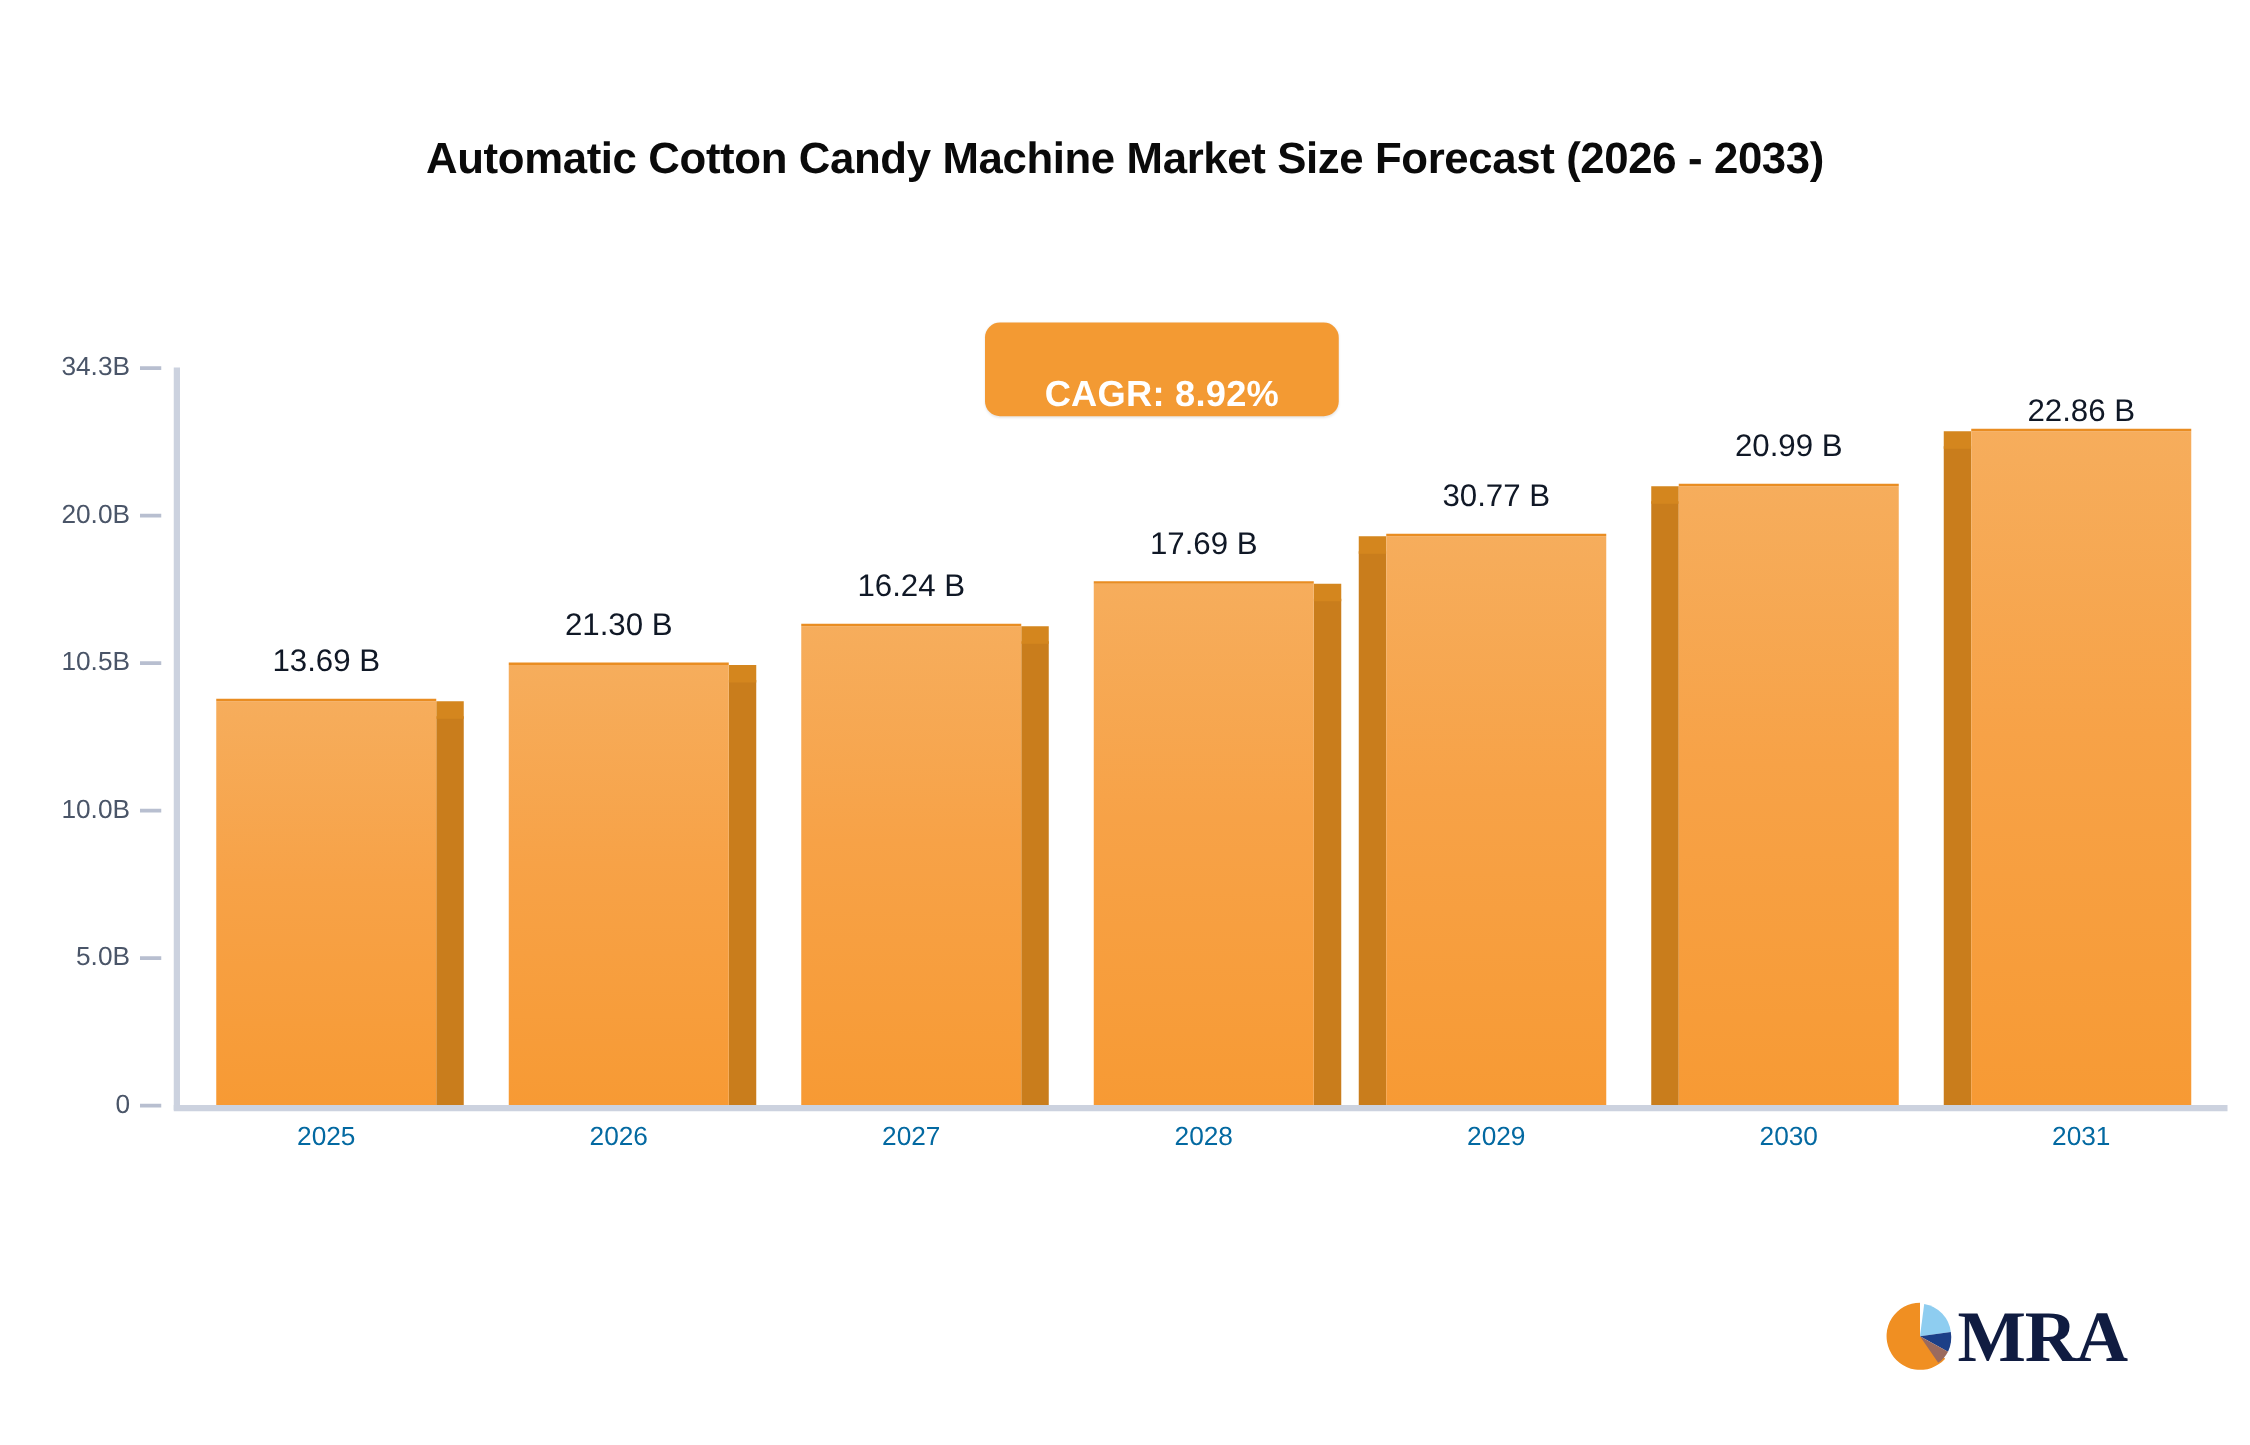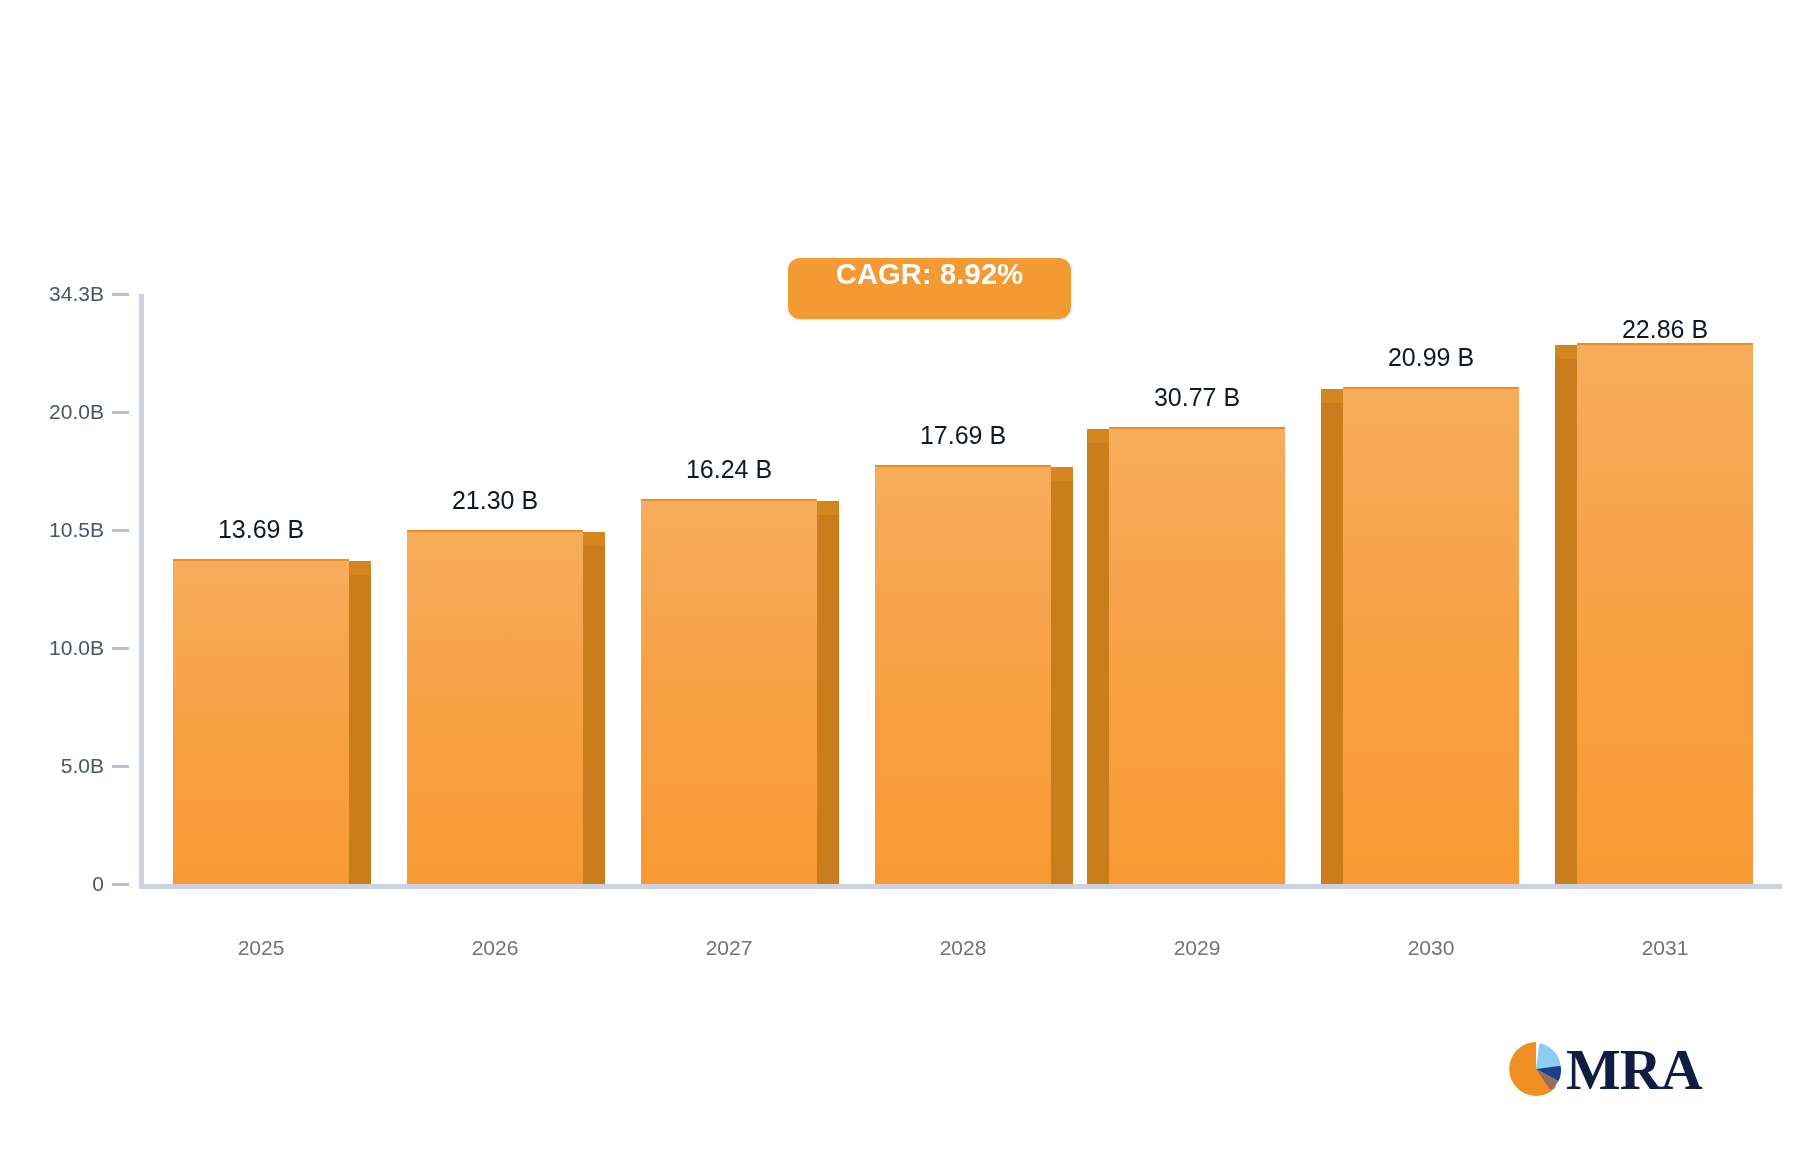--- a/index.html
+++ b/index.html
@@ -40,25 +40,25 @@
     color: #3c4a60;
     line-height: 1.1;
   }
 
   
   #cagr-badge {
     position: absolute;
     left: 788px;
     top: 258px;
     width: 283px;
-    height: 61px;
+    height: 75px;
     border-radius: 12px;
     background: #f39a33;
     display: flex;
-    align-items: flex-start;
+    align-items: flex-end;
     justify-content: center;
     box-shadow: 0 1px 2px rgba(0,0,0,0.10);
   }
   #cagr-badge .badge-text {
     color: #ffffff;
     font-size: 29px;
     font-weight: bold;
     letter-spacing: 0.2px;
   }
 
@@ -141,22 +141,22 @@
     text-align: center;
     font-size: 25px;
     color: #101826;
     white-space: nowrap;
   }
   .x-label {
     position: absolute;
     width: 240px;
     text-align: center;
     font-size: 21px;
-    color: #737373;
-    top: 936px;
+    color: #0369a1;
+    top: 898px;
   }
 
   
   #brand-logo {
     position: absolute;
     left: 1508px;
     top: 1041px;
     display: flex;
     align-items: flex-start;
     gap: 2px;
@@ -172,20 +172,21 @@
     font-weight: bold;
     color: #101c41;
     letter-spacing: -1px;
     line-height: 1;
   }
 </style>
 </head>
 <body>
 
 <div id="chart-header">
+  <h1 id="chart-title">Automatic Cotton Candy Machine Market Size Forecast (2026 - 2033)</h1>
 </div>
 
 <div id="cagr-badge">
   <span class="badge-text">CAGR: 8.92%</span>
 </div>
 
 <div id="plot-area">
   <div id="y-axis-line"></div>
   <div id="x-axis-line"></div>
   <div id="y-ticks">

